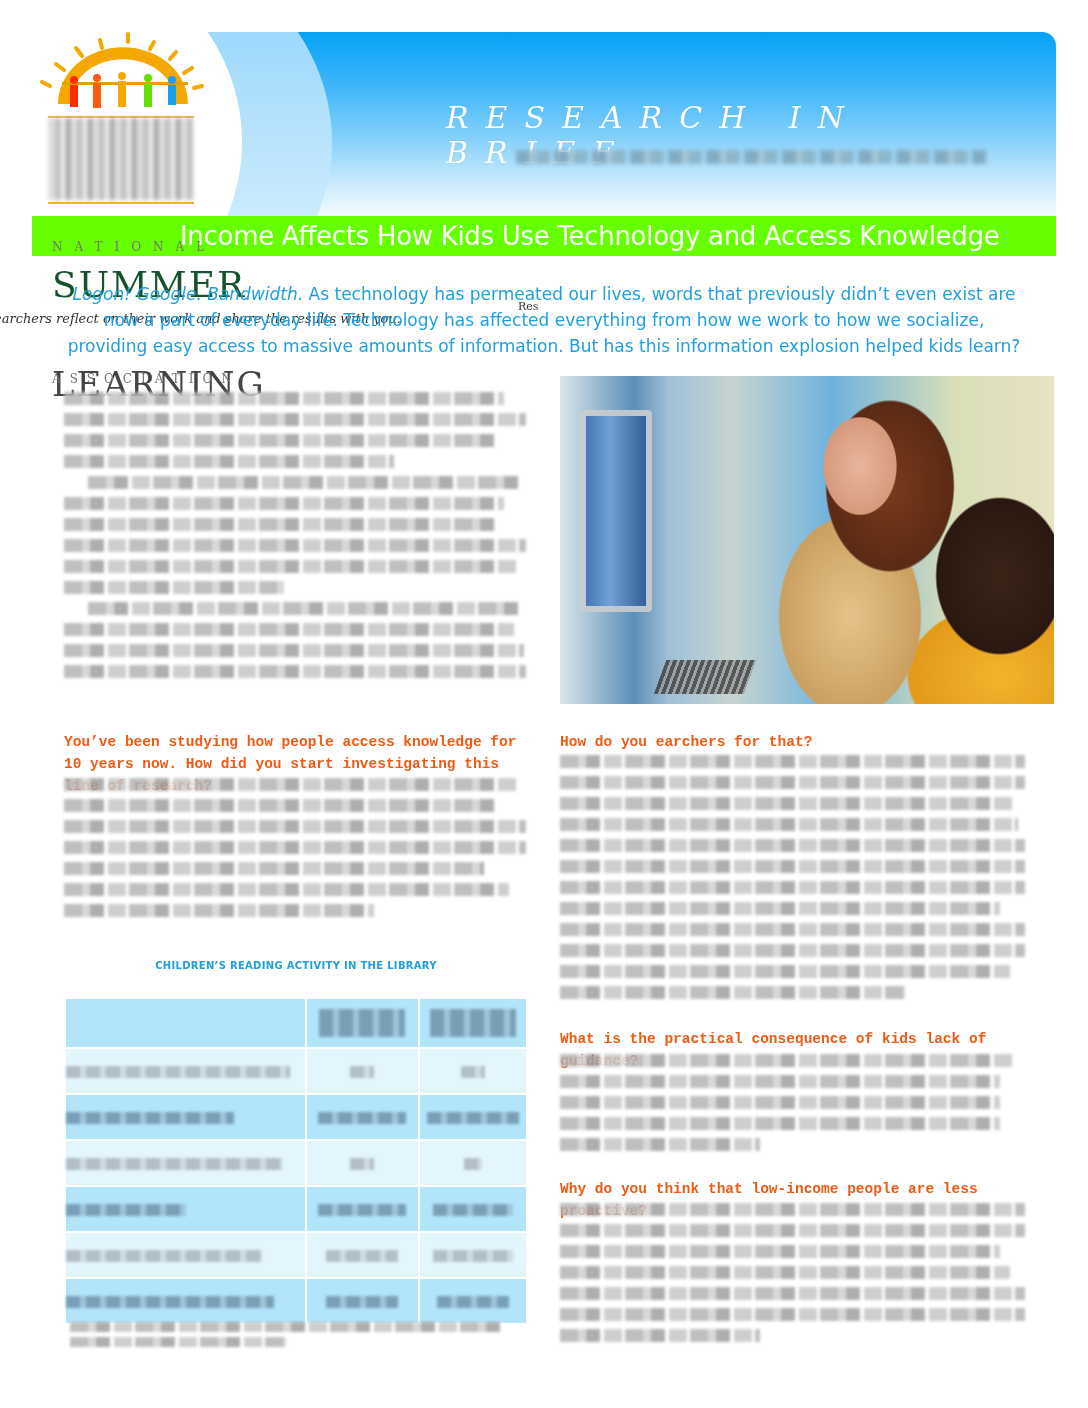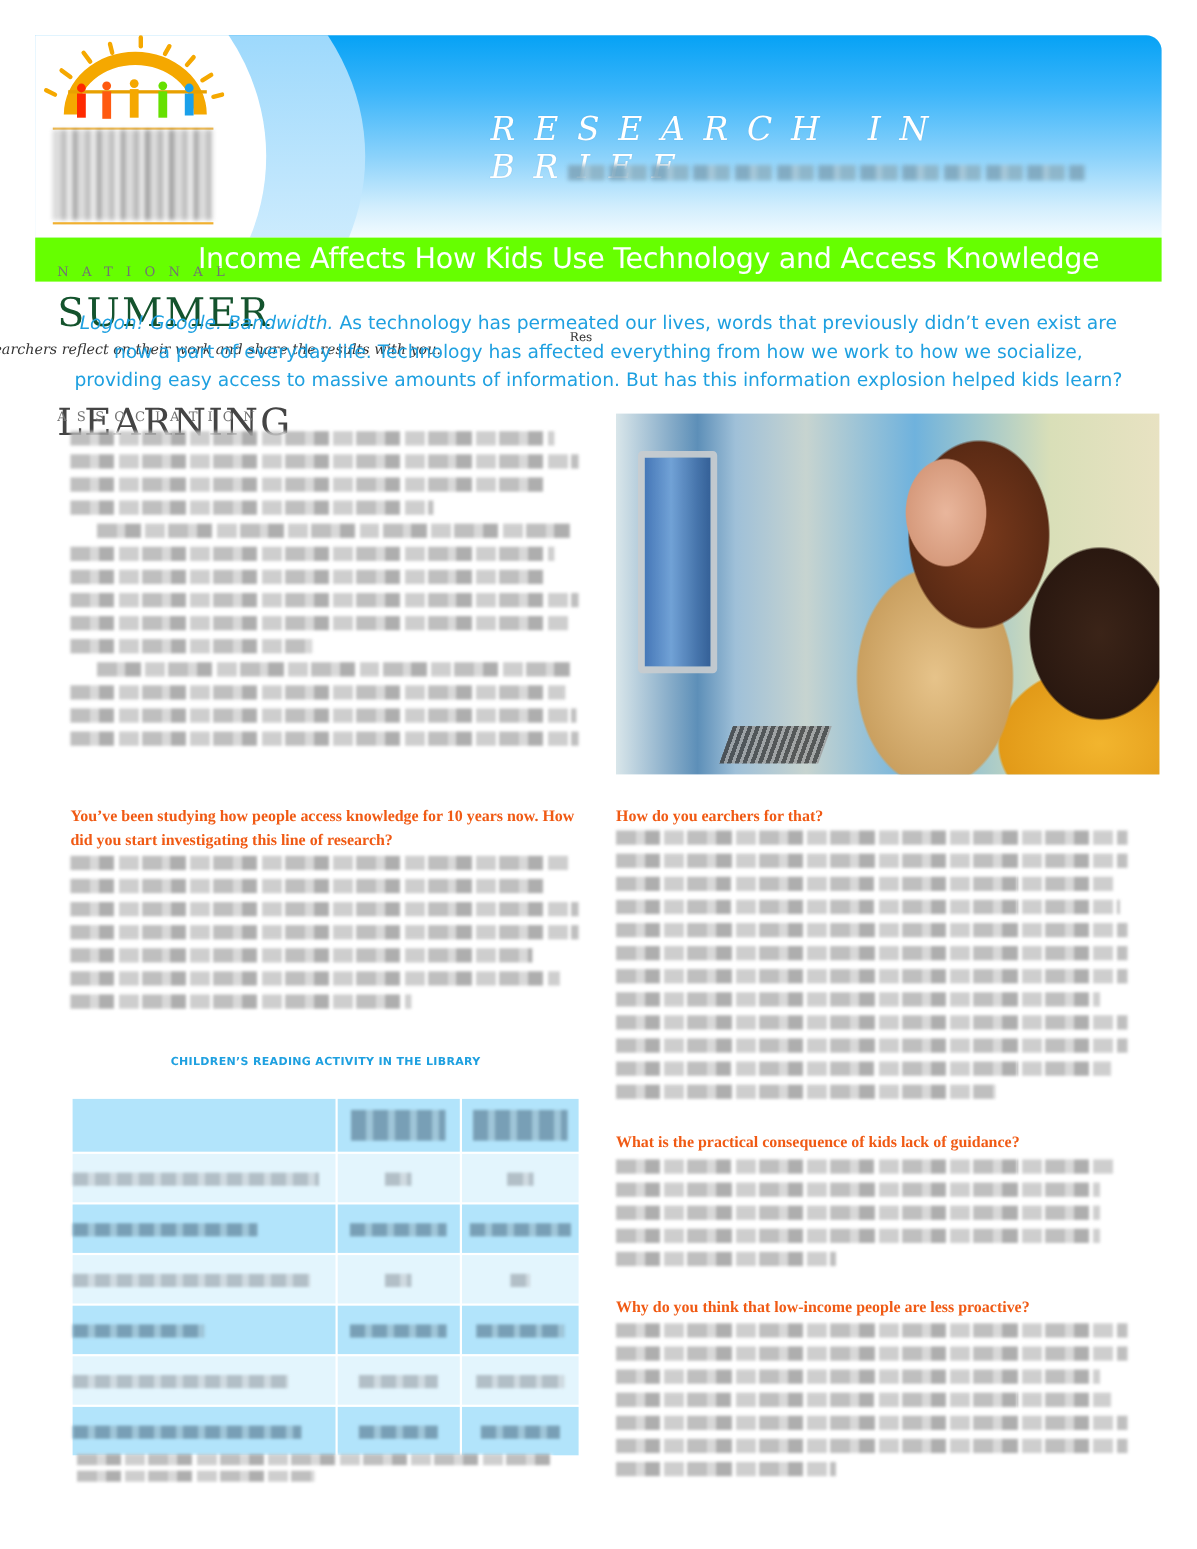--- a/index.html
+++ b/index.html
@@ -91,21 +91,21 @@
   }
   .photo-keyboard {
     position: absolute; left: 660px; top: 660px; width: 90px; height: 34px;
     background: repeating-linear-gradient(90deg, #3a3a3a 0 4px, #9a9a9a 4px 7px);
     transform: skewX(-20deg); opacity: 0.8;
   }
 
   
   .q-heading {
     position: absolute; font-weight: bold; font-size: 14.5px; line-height: 22px; color: #f05a14;
-    font-family: Liberation Serif, serif;
+    font-family: Liberation Mono, monospace;
   }
 
   
   .table-title {
     position: absolute; left: 64px; top: 960px; width: 464px; text-align: center;
     font-weight: bold; font-size: 10px; color: #1ea0e0; letter-spacing: 0.3px;
   }
   .data-table {
     position: absolute; left: 64px; top: 997px; width: 464px;
     border-collapse: separate; border-spacing: 2px;

